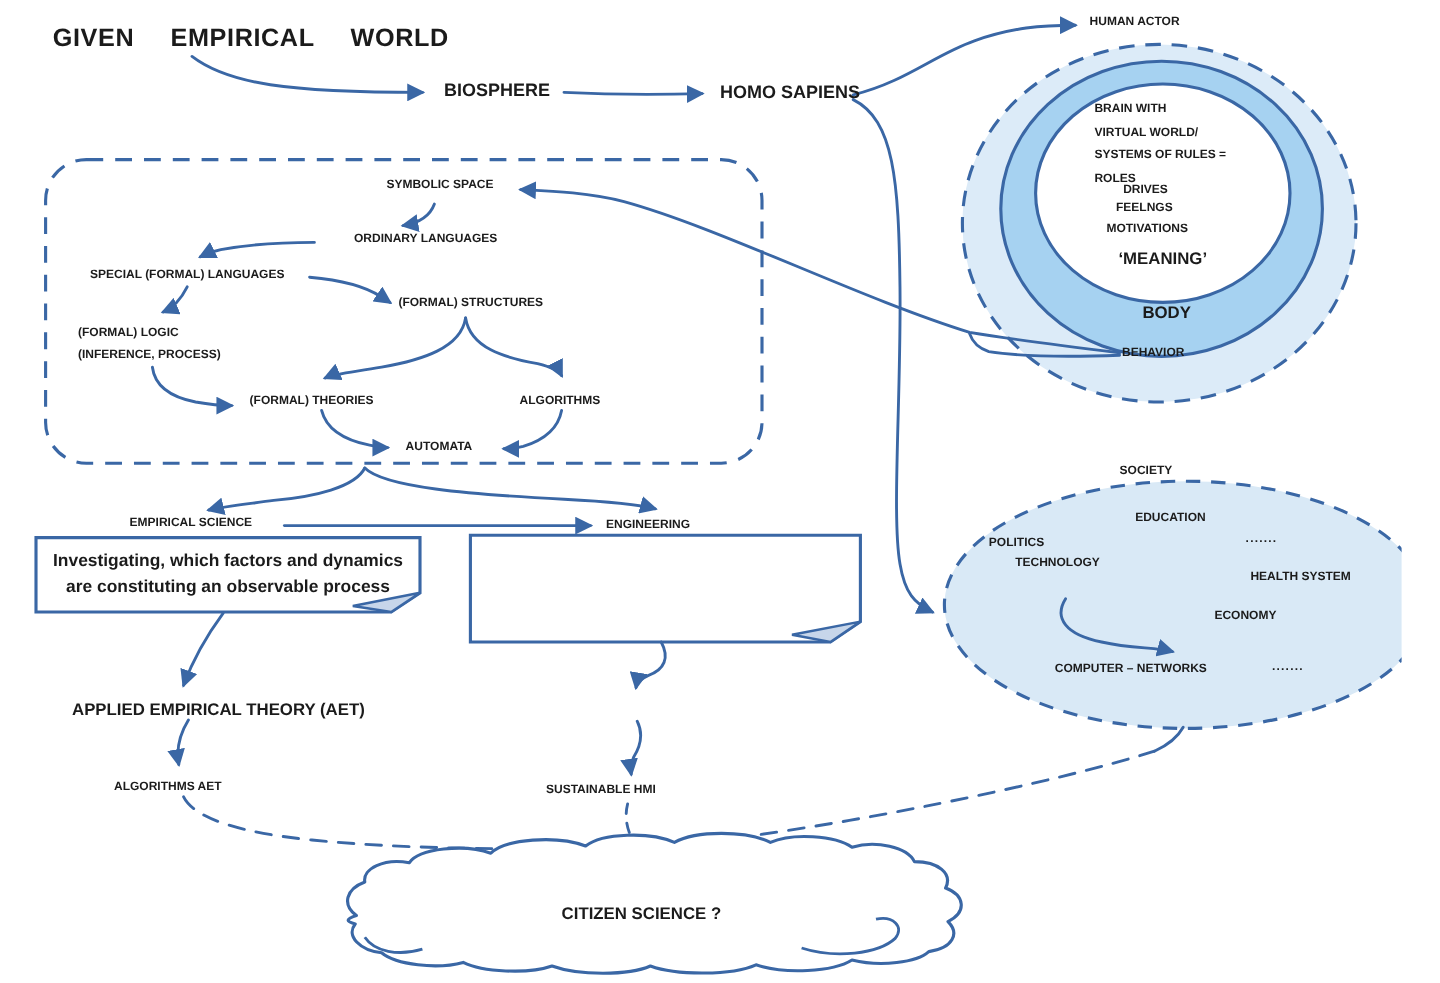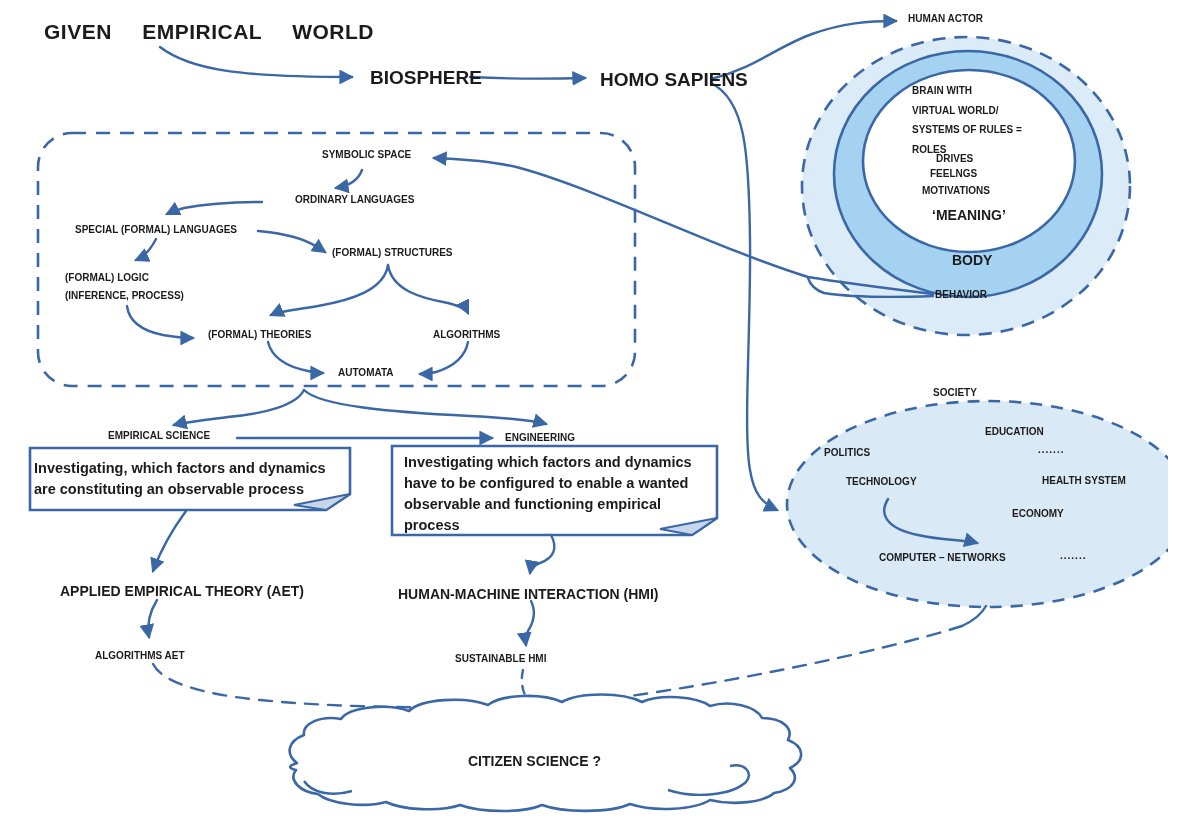--- a/index.html
+++ b/index.html
@@ -1,27 +1,27 @@
 <!DOCTYPE html>
 <html><head>
 <meta charset="utf-8">
 <style>
   html,body{margin:0;padding:0;background:#ffffff;}
   .stage{position:relative;width:1168px;height:819px;background:#fff;overflow:hidden;
          font-family:"Liberation Sans",sans-serif;}
   svg.canvas{position:absolute;left:0;top:0;z-index:1;}
   .lbl{position:absolute;z-index:2;font-weight:bold;color:#1b1b1b;white-space:nowrap;
        font-size:10px;line-height:1.15;}
-  .sz15{font-size:19px;}
+  .sz15{font-size:15px;}
   .sz14{font-size:14px;}
   .title{font-size:21px;word-spacing:24px;letter-spacing:.5px;}
   .brain{line-height:19.5px;}
   .note-text{position:absolute;z-index:2;font-weight:bold;color:#1b1b1b;font-size:14.5px;
              line-height:21px;}
-  .center{}
+  .center{text-align:center;}
   .dots{letter-spacing:1px;}
 </style>
 </head>
 <body>
 
 <div class="stage">
 
   <svg class="canvas" width="1200" height="819" viewBox="0 0 1200 819">
     <defs>
       <marker id="arw" viewBox="0 0 10 10" refX="8.5" refY="5" markerWidth="6.2" markerHeight="6.2" orient="auto">
@@ -117,31 +117,29 @@
   <div class="lbl" style="left:332px;top:247px;">(FORMAL) STRUCTURES</div>
   <div class="lbl" style="left:65px;top:272px;">(FORMAL) LOGIC</div>
   <div class="lbl" style="left:65px;top:290px;">(INFERENCE, PROCESS)</div>
   <div class="lbl" style="left:208px;top:329px;text-align:right;">(FORMAL) THEORIES</div>
   <div class="lbl" style="left:433px;top:329px;">ALGORITHMS</div>
   <div class="lbl" style="left:338px;top:367px;">AUTOMATA</div>
 
   <div class="lbl" style="left:108px;top:430px;">EMPIRICAL SCIENCE</div>
   <div class="lbl" style="left:505px;top:432px;">ENGINEERING</div>
   <div class="note-text center" style="left:34px;top:458px;width:312px;">Investigating, which factors and dynamics are constituting an observable process</div>
-  <div class="note-text" style="left:404px;top:452px;width:300px;">Investigating which factors and dynamics have to be configured to enable a wanted observable and functioning empirical process</div>
   <div class="lbl sz14" style="left:60px;top:583px;">APPLIED EMPIRICAL THEORY (AET)</div>
-  <div class="lbl sz14" style="left:398px;top:586px;">HUMAN-MACHINE INTERACTION (HMI)</div>
   <div class="lbl" style="left:95px;top:650px;">ALGORITHMS AET</div>
   <div class="lbl" style="left:455px;top:653px;text-align:right;">SUSTAINABLE HMI</div>
 
   <div class="lbl" style="left:933px;top:387px;">SOCIETY</div>
-  <div class="lbl" style="left:946px;top:426px;margin-left:39px;">EDUCATION</div>
+  <div class="lbl" style="left:946px;top:426px;">EDUCATION</div>
   <div class="lbl" style="left:824px;top:447px;">POLITICS</div>
   <div class="lbl dots" style="left:1038px;top:444px;">.......</div>
   <div class="lbl" style="left:1042px;top:475px;">HEALTH SYSTEM</div>
-  <div class="lbl" style="left:846px;top:476px;text-align:center;">TECHNOLOGY</div>
+  <div class="lbl" style="left:846px;top:464px;text-align:center;">TECHNOLOGY</div>
   <div class="lbl" style="left:1012px;top:508px;">ECONOMY</div>
   <div class="lbl" style="left:879px;top:552px;">COMPUTER – NETWORKS</div>
   <div class="lbl dots" style="left:1060px;top:550px;">.......</div>
 
   <div class="lbl sz14" style="left:468px;top:753px;">CITIZEN SCIENCE ?</div>
 
 </div>
 
 </body></html>

